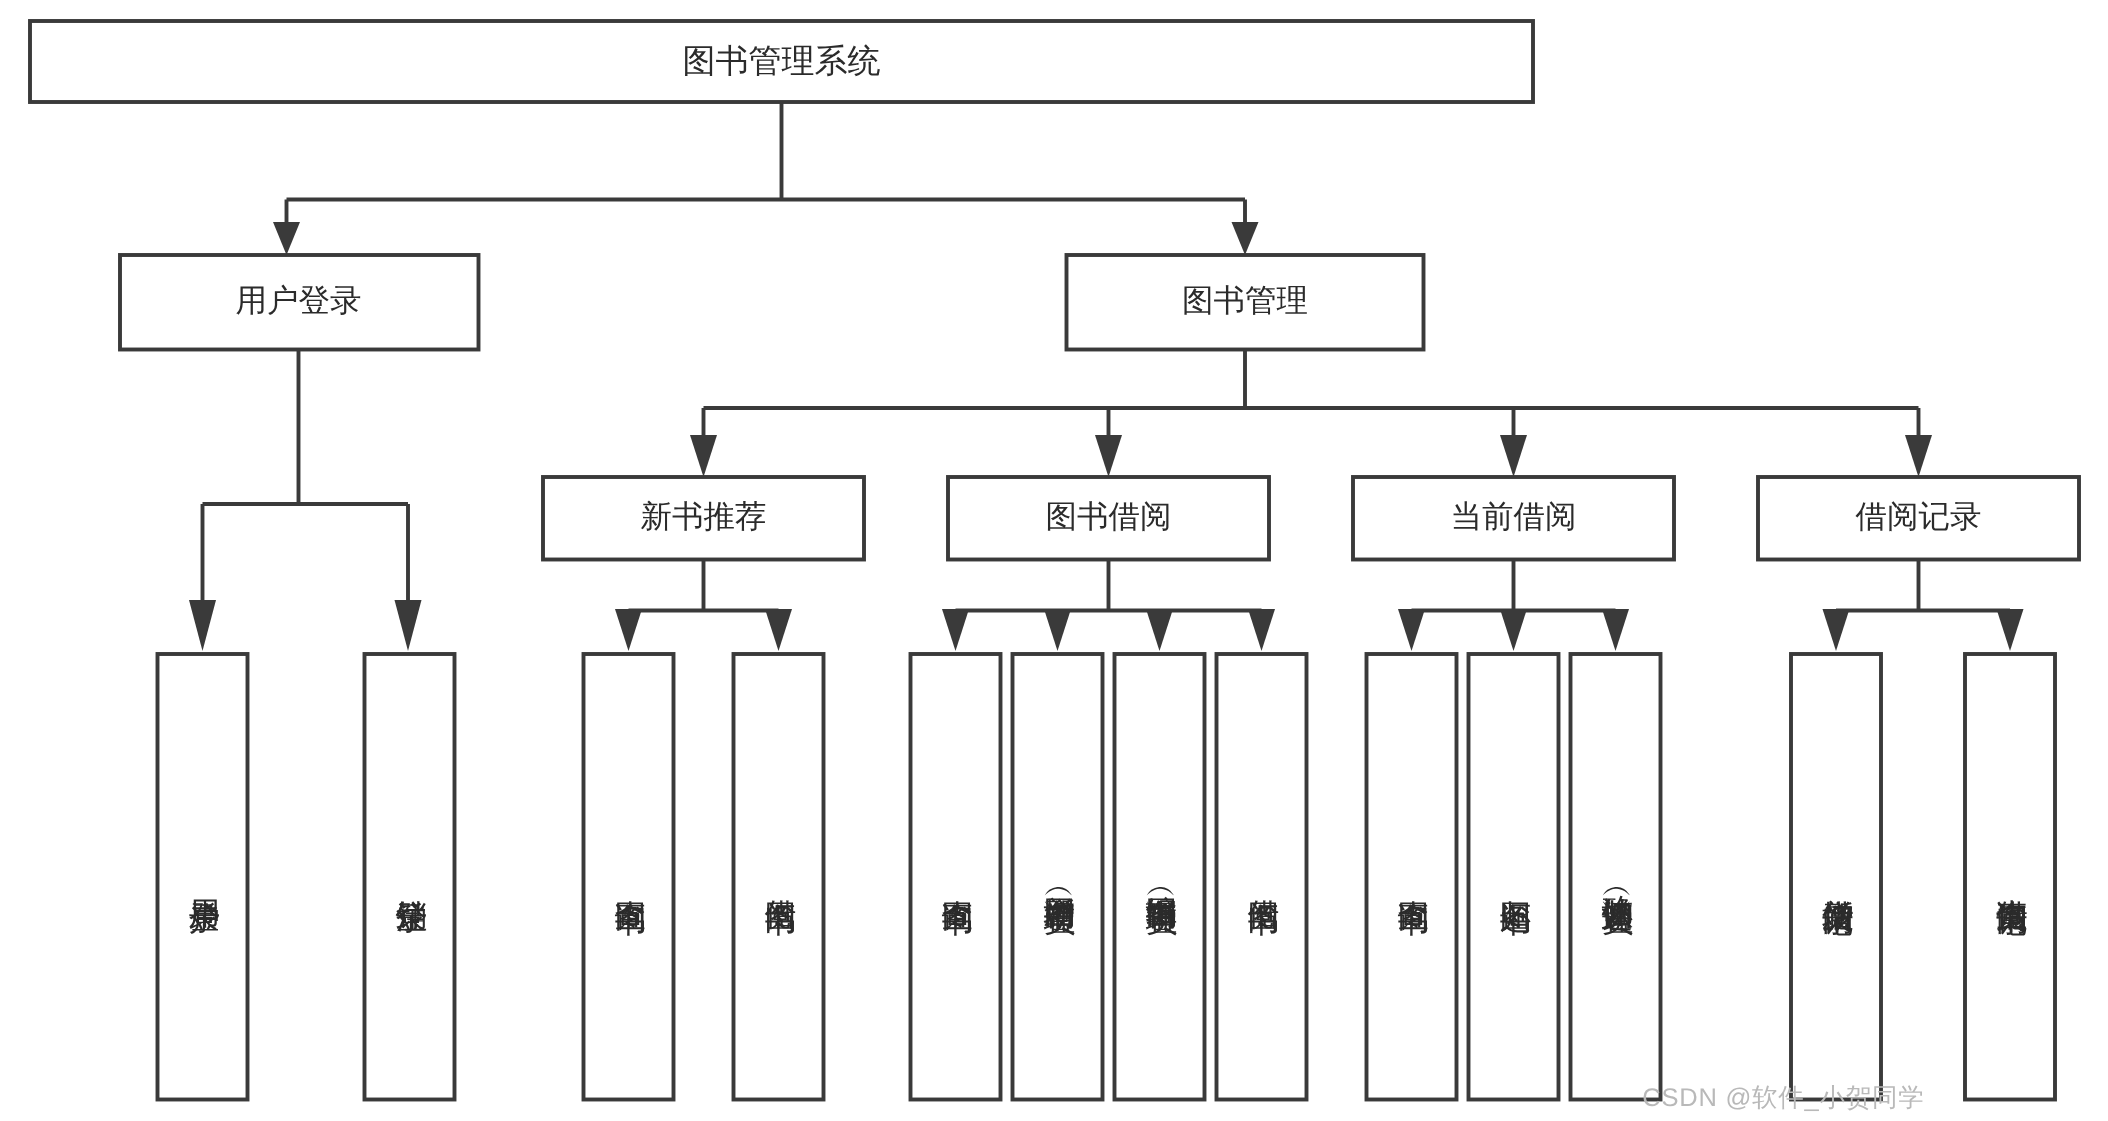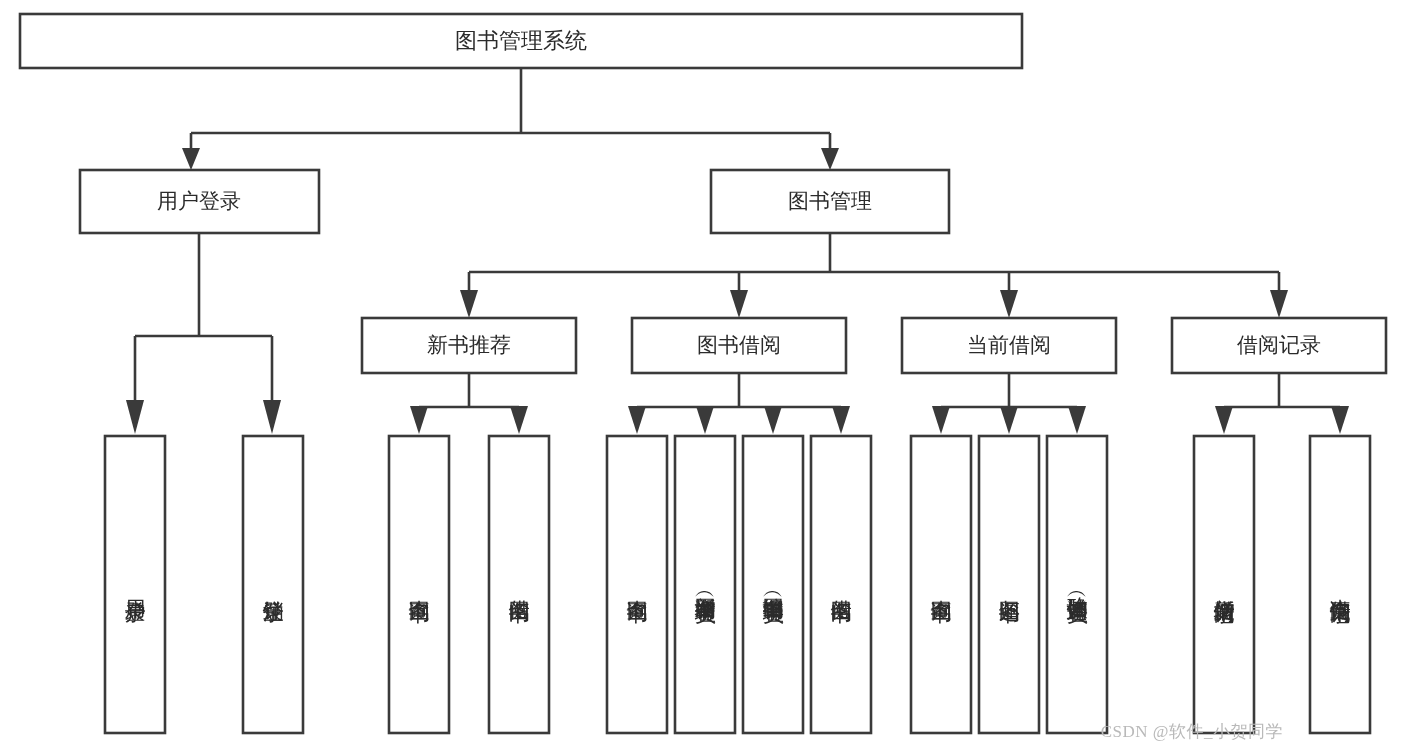--- a/index.html
+++ b/index.html
@@ -67,21 +67,21 @@
     font-size: 21px;
     color: #2b2b2b;
     line-height: 1.08;
     letter-spacing: 1px;
     white-space: nowrap;
   }
   .watermark {
     position: absolute;
     right: 8px;
     bottom: 4px;
-    font-family: Liberation Serif, serif;
+    font-family: Liberation Sans, sans-serif;
     font-size: 17px;
     color: #b9b9b9;
     letter-spacing: 0.5px;
     user-select: none;
     pointer-events: none;
   }
 </style>
 </head>
 <body>
 

